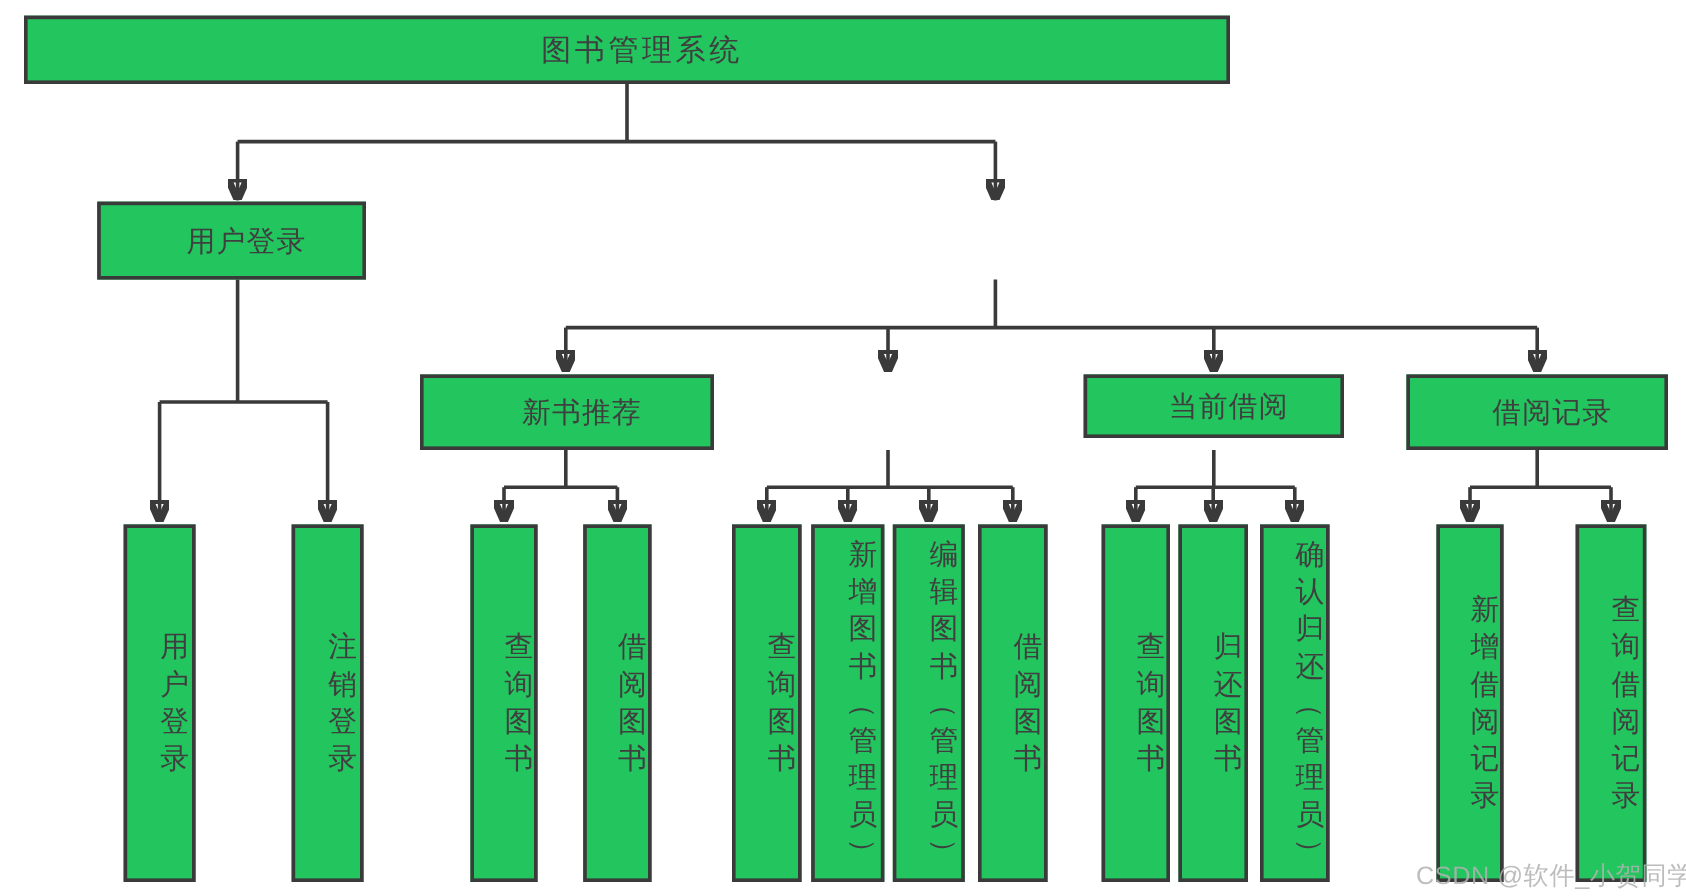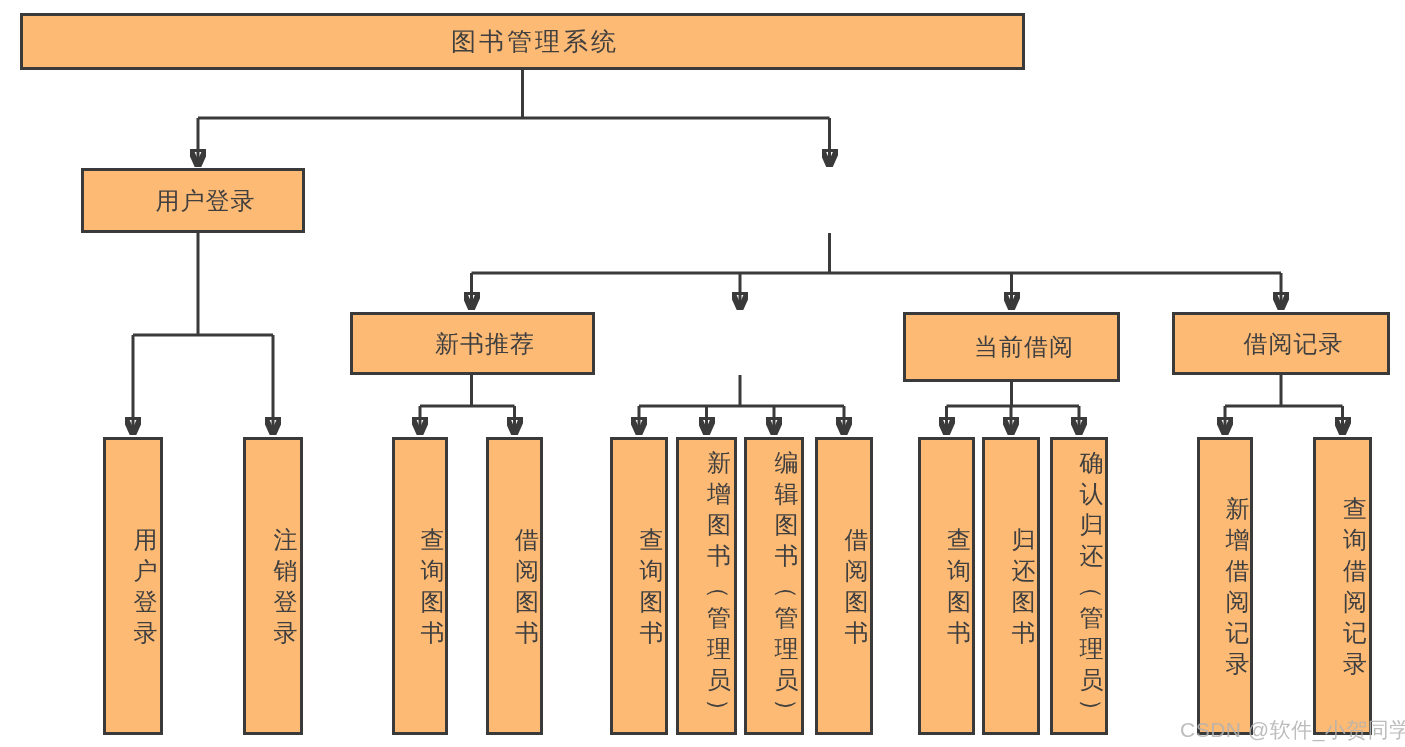--- a/index.html
+++ b/index.html
@@ -23,38 +23,38 @@
   }
   svg.connectors path {
     fill: none;
     stroke: #3a3a3a;
     stroke-width: 3;
   }
   .node {
     position: absolute;
     box-sizing: border-box;
     border: 3px solid #3a3a3a;
-    background: #fdba74;
+    background: #22c55e;
     display: flex;
     align-items: center;
     justify-content: center;
     color: #3f3f3f;
     padding-left: 25px;
   }
   .hnode {
     font-size: 24px;
     letter-spacing: 1px;
     white-space: nowrap;
   }
   .root  { left: 20px;  top: 13px;  width: 1005px; height: 57px; font-size: 25px; letter-spacing: 3px; }
   .b-login   { left: 81px;   top: 168px; width: 224px; height: 65px; }
   .b-mgmt    { left: 712px;  top: 168px; width: 235px; height: 65px; }
   .b-newbook { left: 350px;  top: 312px; width: 245px; height: 63px; }
   .b-borrow  { left: 633px;  top: 312px; width: 214px; height: 63px; }
-  .b-current { left: 903px;  top: 312px; width: 217px; height: 70px; }
+  .b-current { left: 903px;  top: 312px; width: 217px; height: 53px; }
   .b-records { left: 1172px; top: 312px; width: 218px; height: 63px; }
   .leaf {
     top: 437px;
     height: 298px;
     font-size: 24px;
     flex-direction: column;
   }
   .lf-a1 { left: 103px;  width: 60px; }
   .lf-a2 { left: 243px;  width: 60px; }
   .lf-b1 { left: 392px;  width: 56px; }

